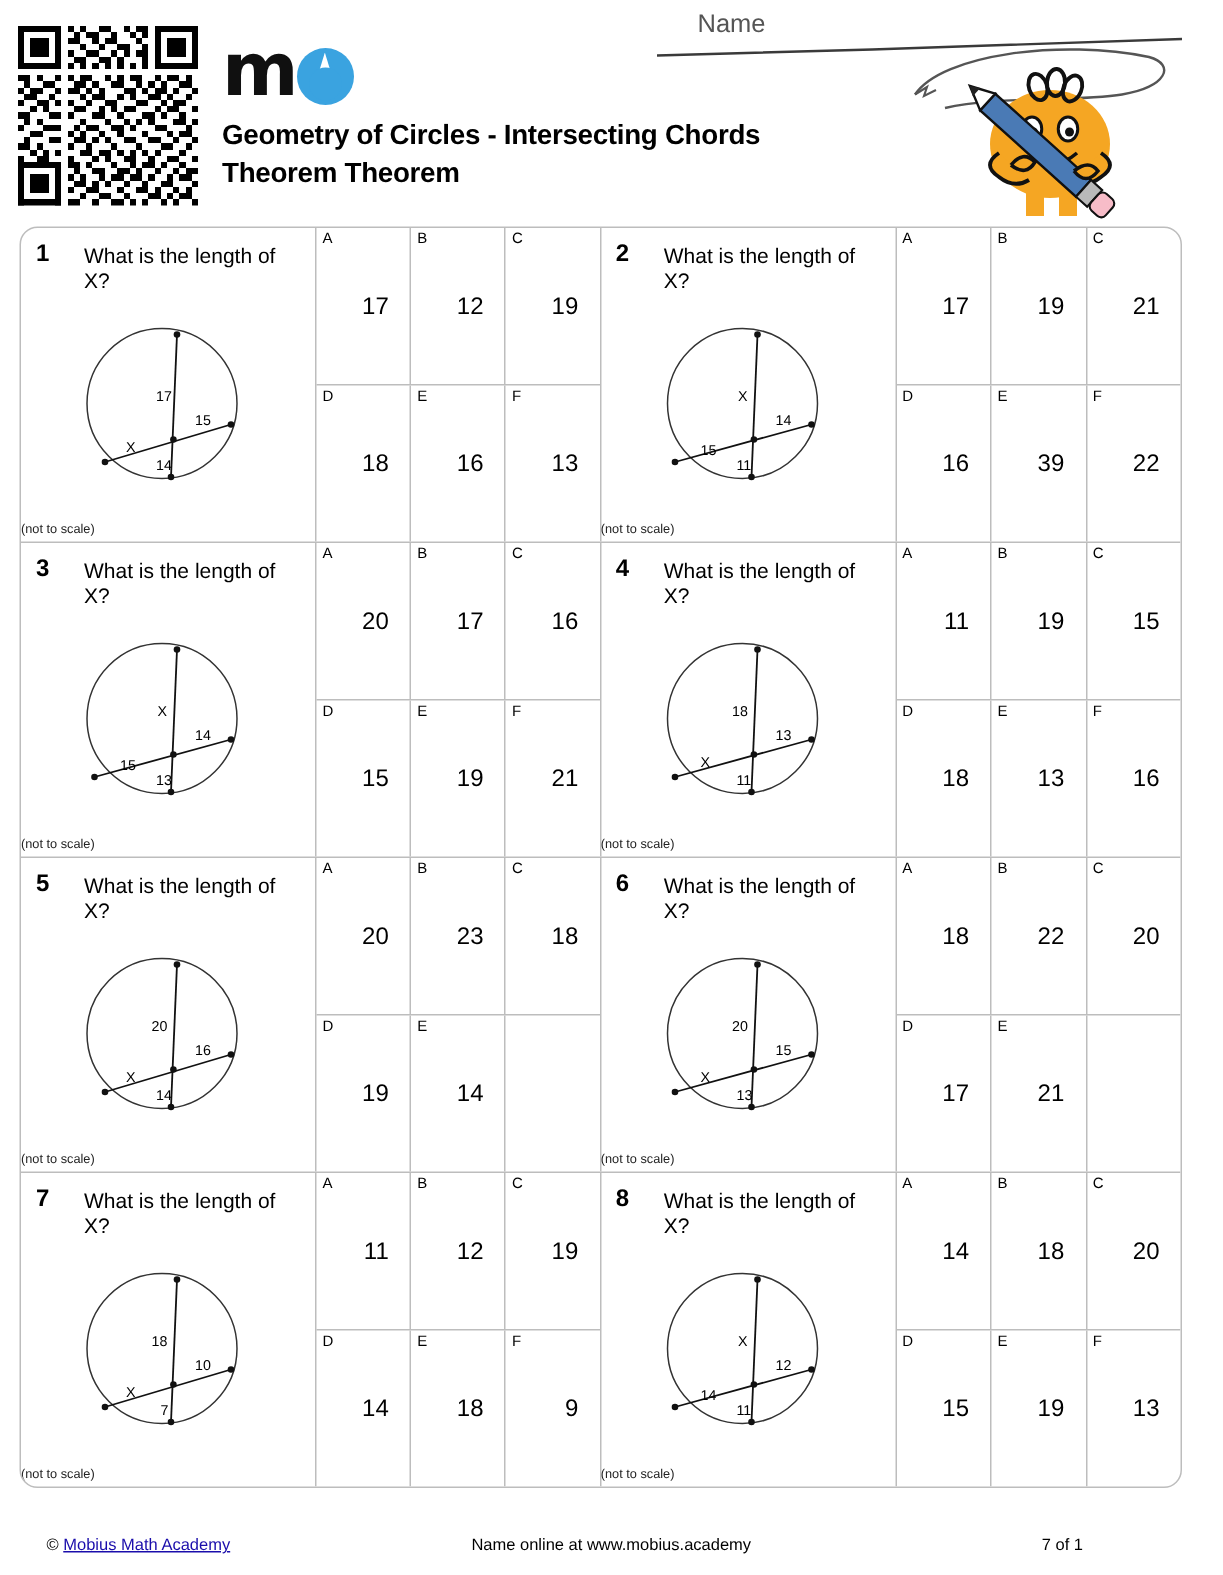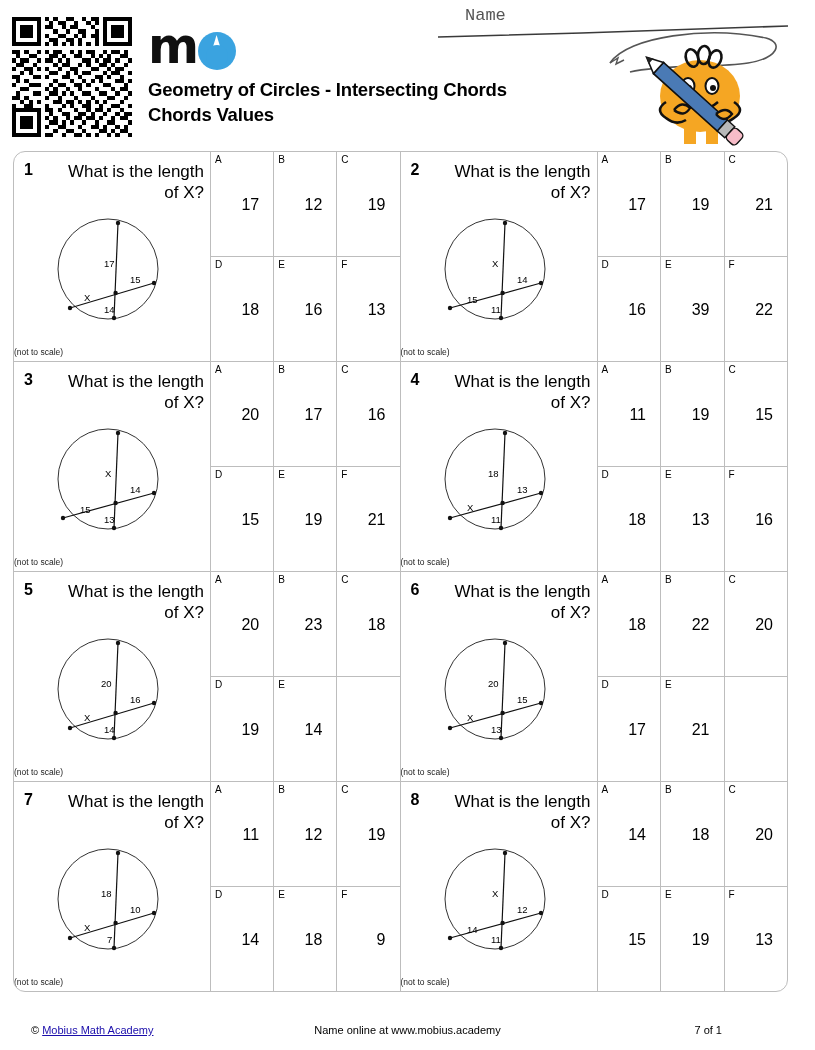--- a/index.html
+++ b/index.html
@@ -99,21 +99,21 @@
     top: 4px;
     width: 380px;
     height: 40px;
   }
   .name-label {
     position: absolute;
     left: 35px;
     top: 2px;
     font-size: 17px;
     color: #555;
-    font-family: Liberation Mono, monospace;
+    font-family: Liberation Sans, sans-serif;
   }
 
   .mascot {
     position: absolute;
     left: 588px;
     top: 28px;
     width: 200px;
     height: 120px;
   }
 
@@ -155,22 +155,22 @@
     left: 10px;
     top: 9px;
     font-weight: bold;
     font-size: 16px;
   }
   .prob-question {
     position: absolute;
     left: 42px;
     top: 10px;
     width: 148px;
-    text-align: right;
-    font-size: 17px;
+    text-align: left;
+    font-size: 14px;
     line-height: 1.22;
   }
   .fig {
     position: absolute;
     left: 32px;
     top: 55px;
     width: 140px;
     height: 130px;
   }
   .nts {
@@ -498,21 +498,21 @@
           <rect x="28" y="28" width="1" height="1"></rect>
       </g>
     </svg>
   </div>
 
   <div class="brand">
     <div class="logo-row">
       <span class="logo-text-a">m</span>
       <span class="logo-o"></span>
     </div>
-    <div class="worksheet-title">Geometry of Circles - Intersecting Chords Chords Values</div>
+    <div class="worksheet-title">Geometry of Circles - Intersecting Chords Theorem Theorem</div>
   </div>
 
   <div class="name-area">
     <span class="name-label">Name</span>
     <svg width="380" height="40" style="position:absolute;left:0;top:0;">
       <path d="M8 33 C 120 30, 260 26, 358 22" stroke="#3a3a3a" stroke-width="1.6" fill="none"></path>
     </svg>
   </div>
 
   <div class="mascot">

